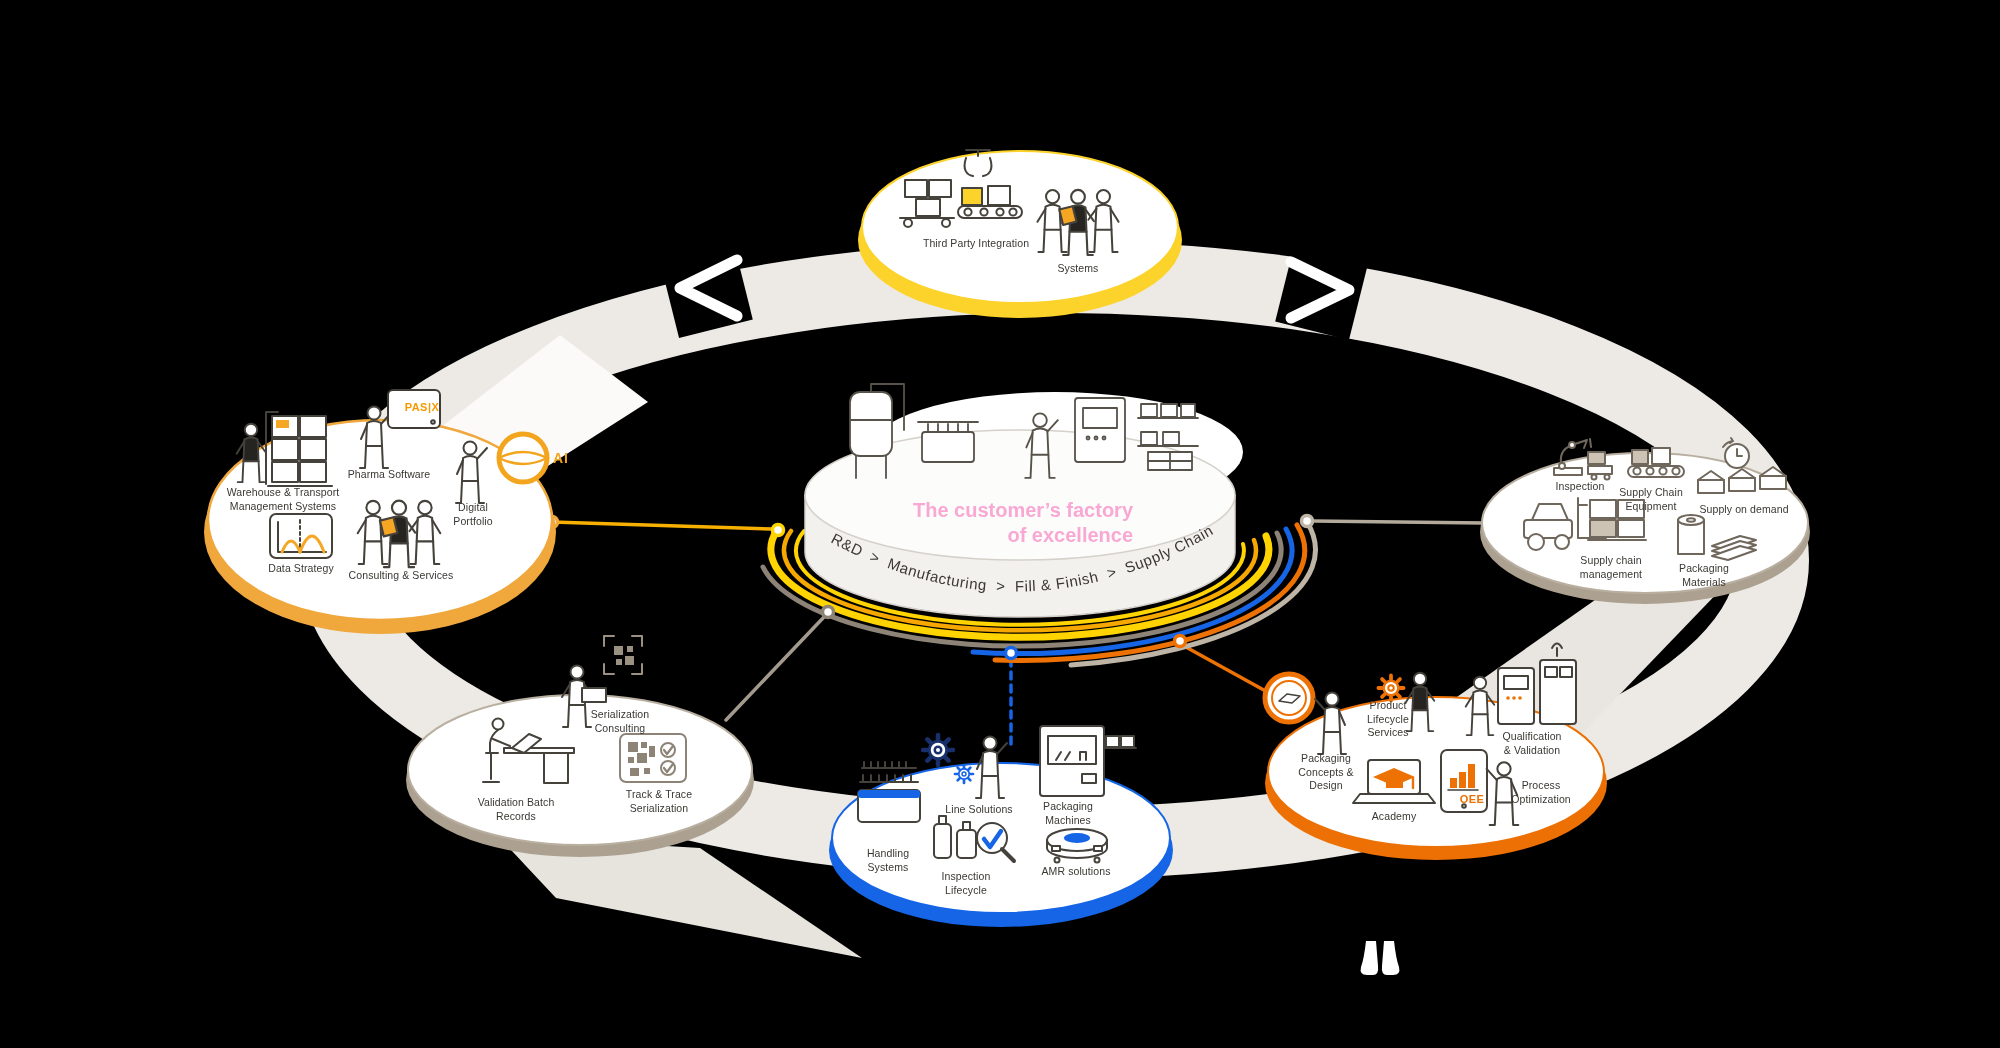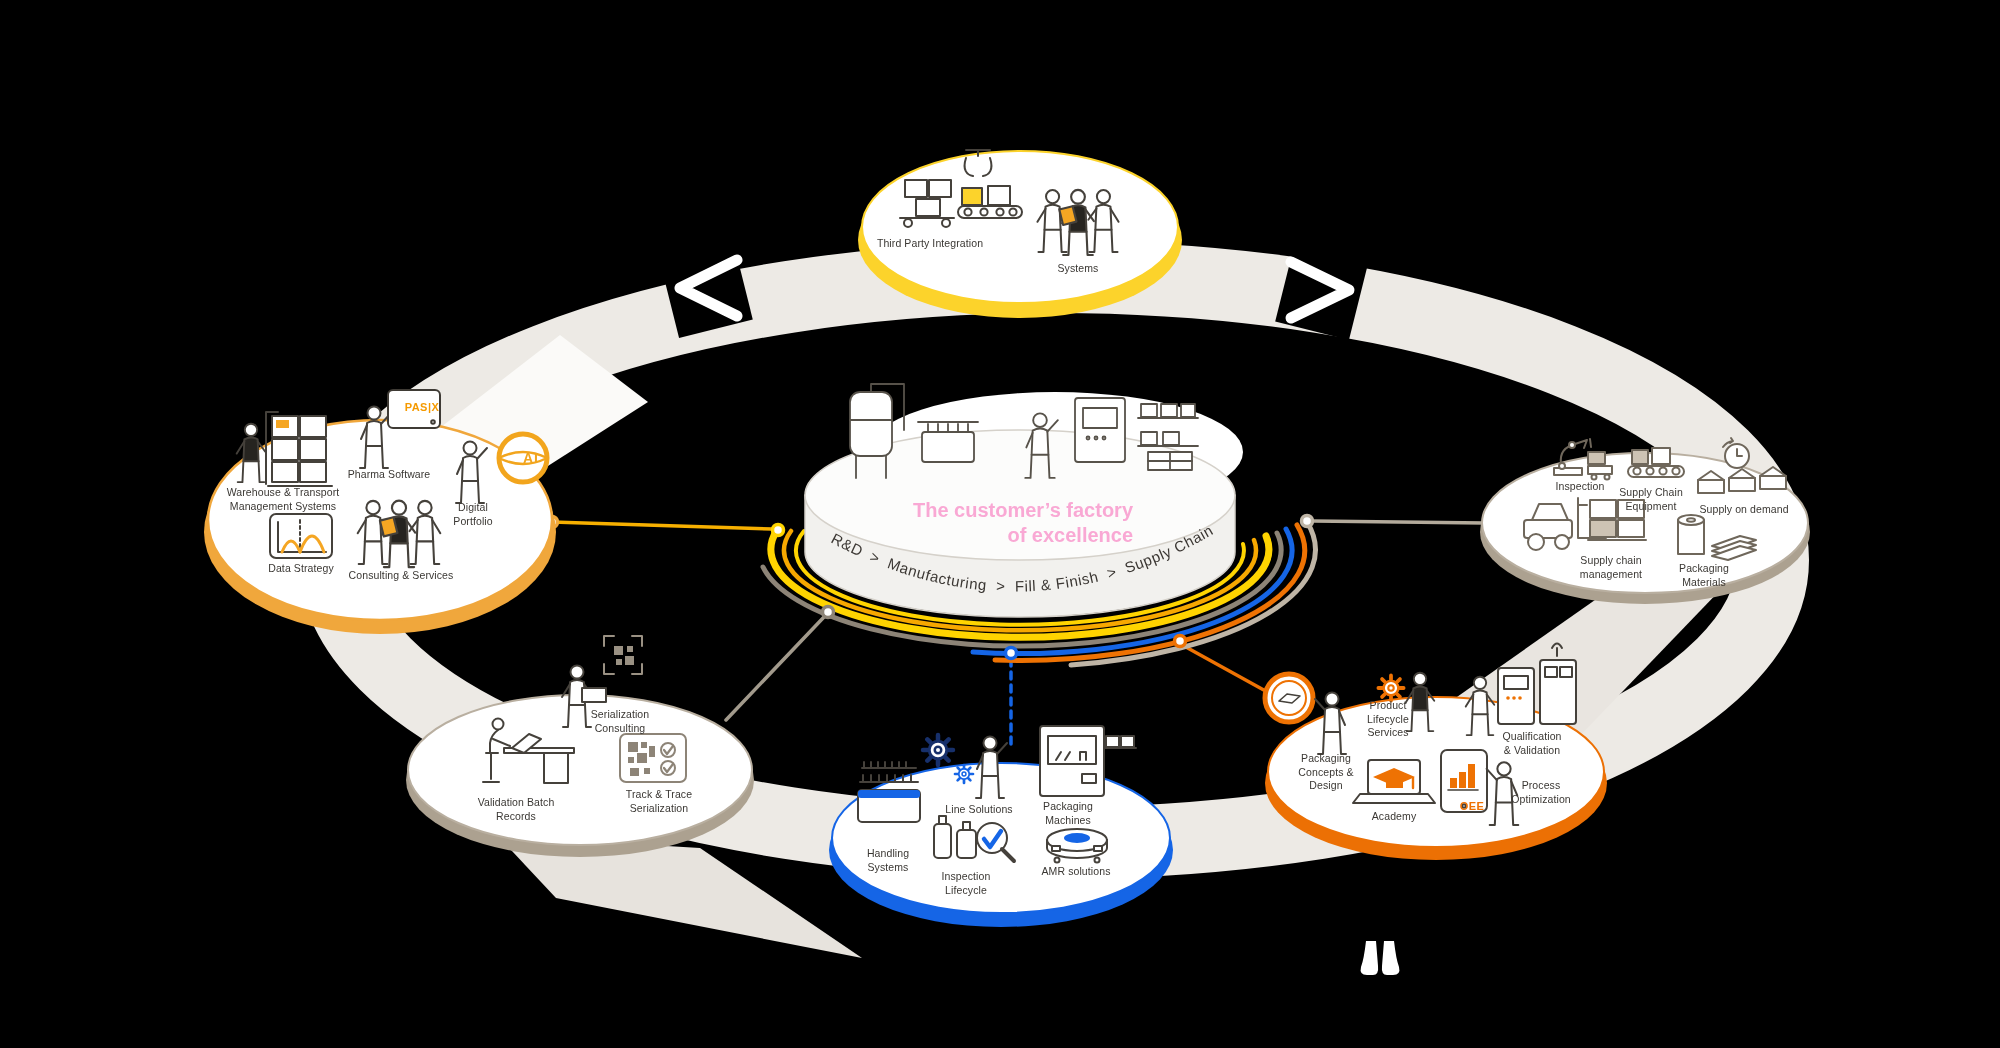--- a/index.html
+++ b/index.html
@@ -6,22 +6,22 @@
   #canvas{position:relative;width:2000px;height:1048px;background:#000;overflow:hidden;
           font-family:"Liberation Sans",sans-serif;}
   #scene{position:absolute;left:0;top:0;}
   .lbl{position:absolute;transform:translateX(-50%);text-align:center;
        font:10.5px/1.3 "Liberation Sans",sans-serif;color:#3a3733;
        white-space:pre-line;letter-spacing:.1px;}
   .title{position:absolute;transform:translateX(-50%);text-align:right;
          font:bold 20px/1.25 "Liberation Sans",sans-serif;color:#f9a8d4;white-space:pre-line;}
   .accent{position:absolute;transform:translate(-50%,0);text-align:center;white-space:pre;padding-left:16px;}
   .pasx{font:bold 11px/1 "Liberation Sans",sans-serif;color:#f59a00;letter-spacing:.5px;}
-  .ai{font:bold 14px/1 "Liberation Sans",sans-serif;color:#f2a51d;letter-spacing:1px;}
-  .oee{font:bold 11px/1 "Liberation Sans",sans-serif;color:#ee7203;letter-spacing:.5px;margin-top:7px;}
+  .ai{font:bold 14px/1 "Liberation Sans",sans-serif;color:#f2a51d;letter-spacing:1px;margin-left:30px;}
+  .oee{font:bold 11px/1 "Liberation Sans",sans-serif;color:#ee7203;letter-spacing:.5px;}
 </style>
 </head>
 <body>
 
 <div id="canvas">
 <svg id="scene" width="2000" height="1048" viewBox="0 0 2000 1048">
   <defs>
     <g id="pw" stroke-linecap="round" stroke-linejoin="round">
       <circle cx="0" cy="-57" r="6.5" fill="#fff"></circle>
       <path d="M-7,-47 Q0,-51 7,-47 L8,-24 L-8,-24 Z" fill="#fff"></path>
@@ -367,21 +367,21 @@
       </g>
     </g>
 
     <path stroke="none" fill="#fff" d="M1366,941 q-2,18 -5,26 q-2,8 6,8 h6 q6,0 5,-9 l-2,-25 z M1384,941 l-2,25 q-1,9 5,9 h6 q8,0 6,-8 q-3,-8 -5,-26 z"></path>
   </g>
 </svg>
 
 <div class="title" style="left:1023px;top:498px">The customer’s factory
 of excellence</div>
 
-<div class="lbl" style="left:930px;top:237px">Third Party Integration</div>
+<div class="lbl" style="left:976px;top:237px">Third Party Integration</div>
 <div class="lbl" style="left:1078px;top:262px">Systems</div>
 
 <div class="lbl" style="left:283px;top:486px">Warehouse &amp; Transport
 Management Systems</div>
 <div class="lbl" style="left:389px;top:468px">Pharma Software</div>
 <div class="lbl" style="left:473px;top:501px">Digital
 Portfolio</div>
 <div class="lbl" style="left:301px;top:562px">Data Strategy</div>
 <div class="lbl" style="left:401px;top:569px">Consulting &amp; Services</div>
 <div class="accent pasx" style="left:414px;top:402px">PAS|X</div>

